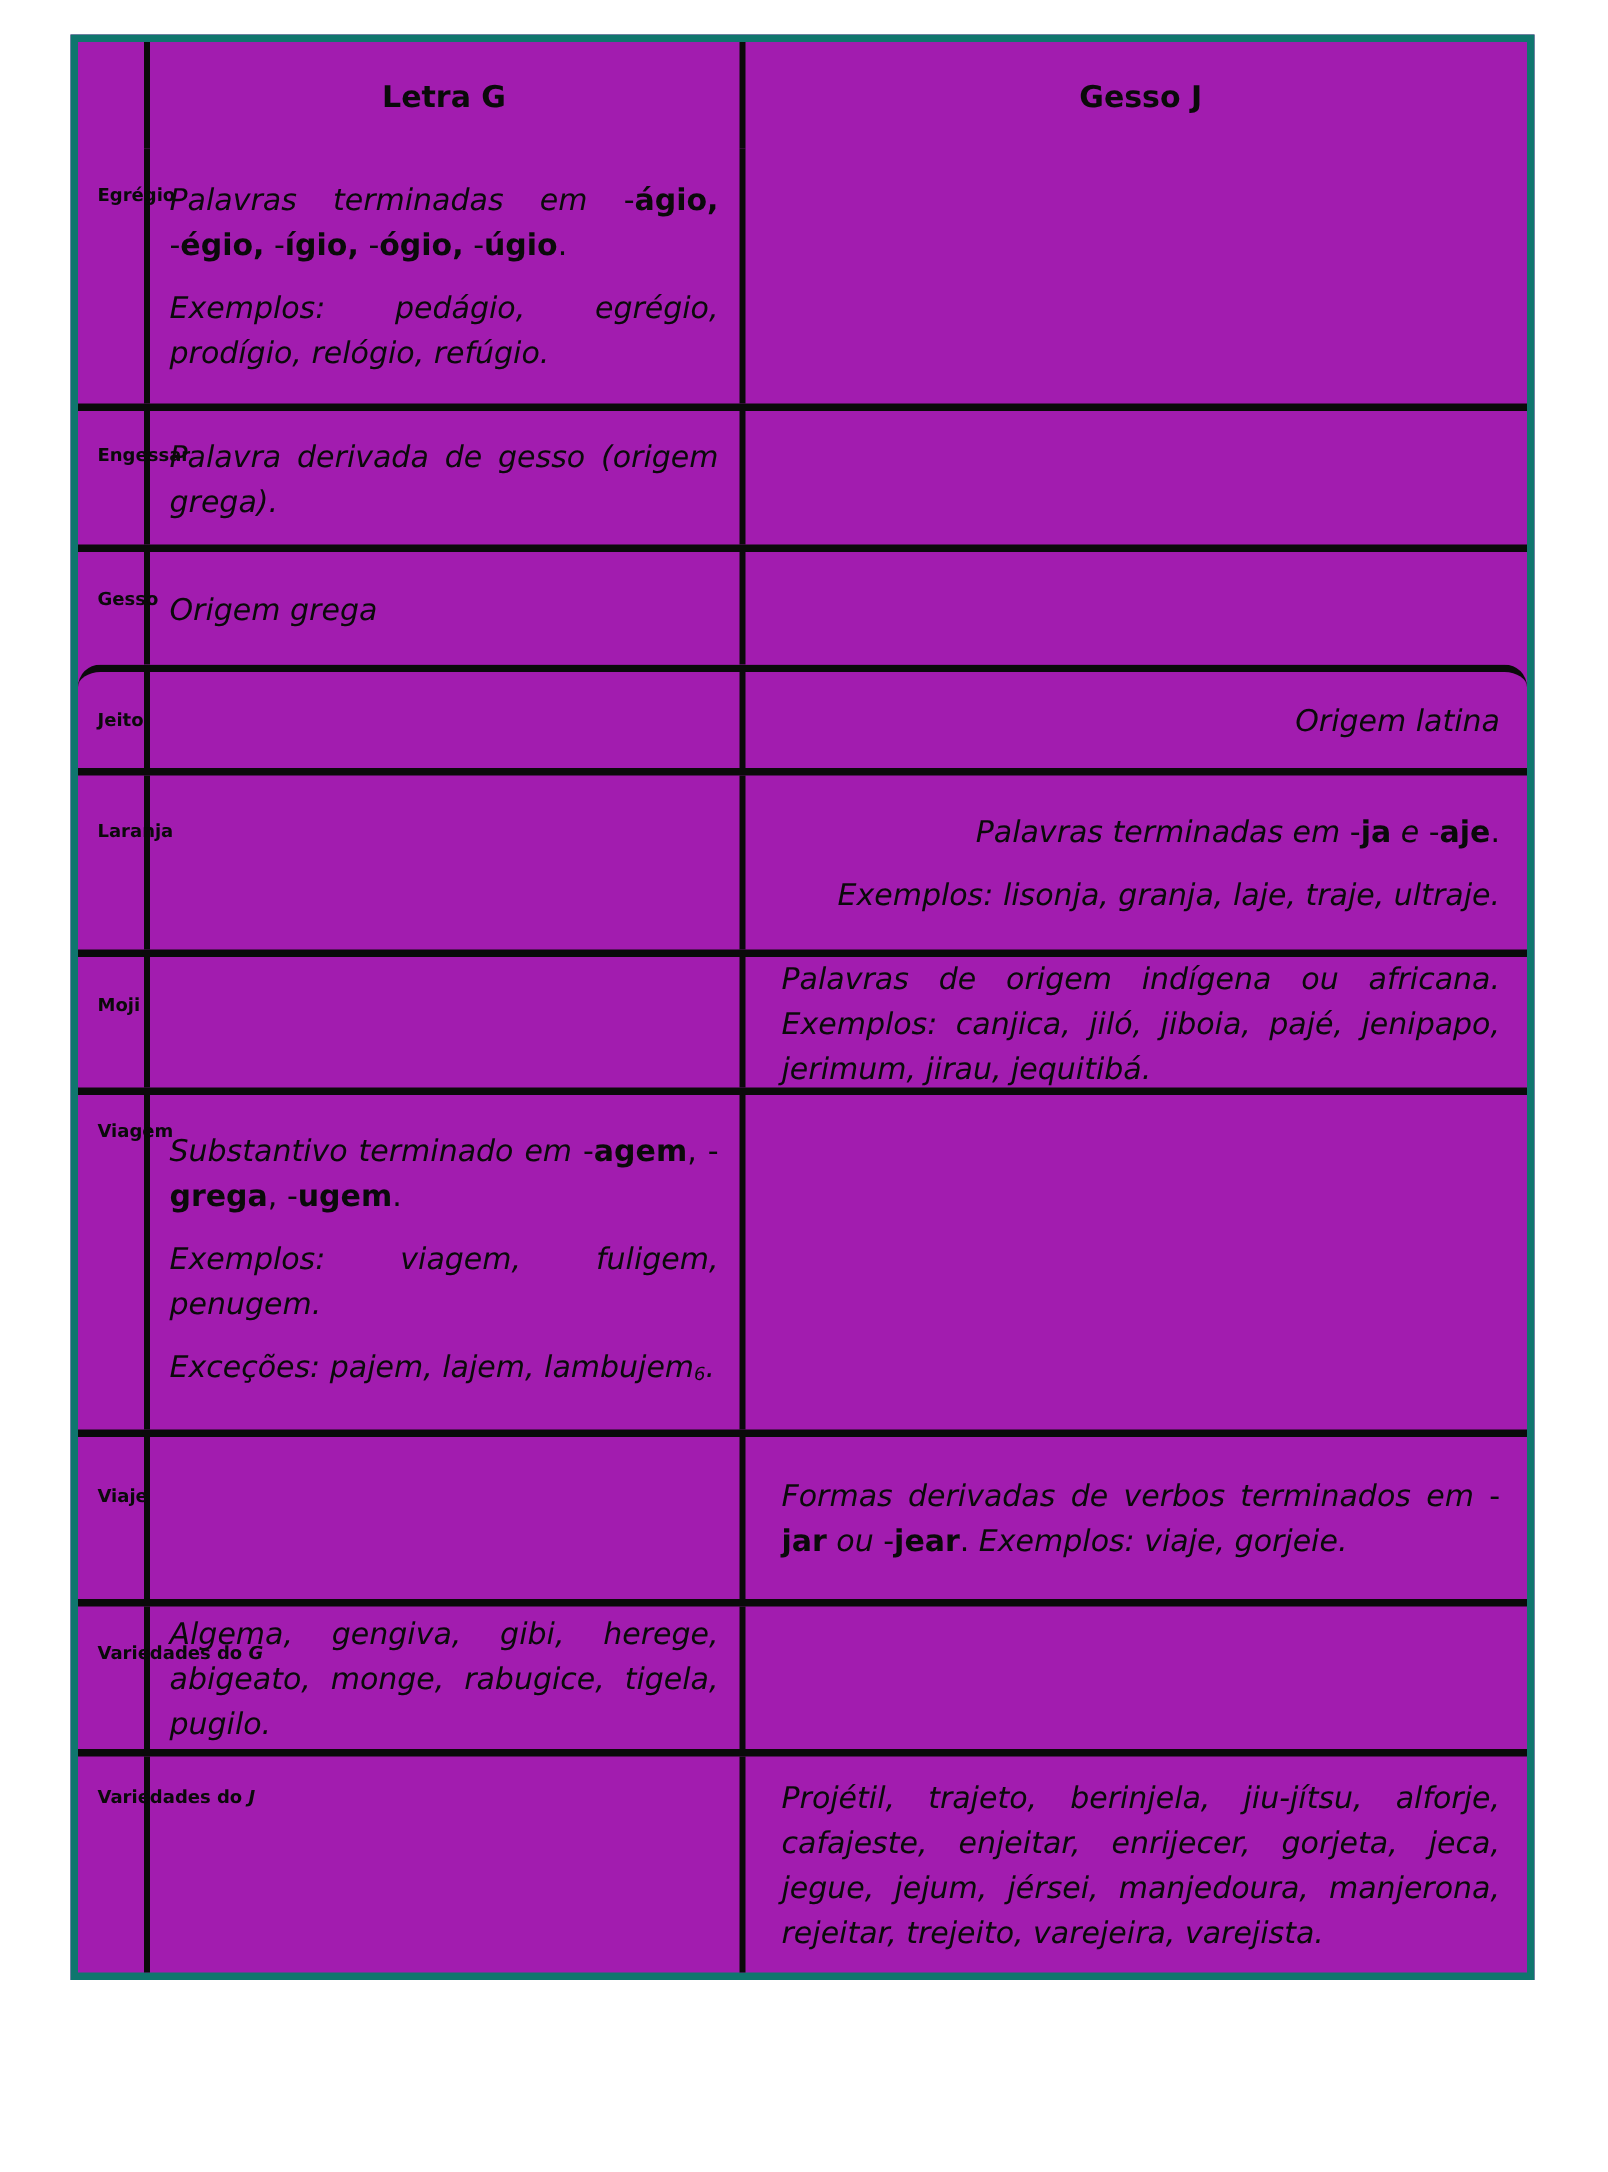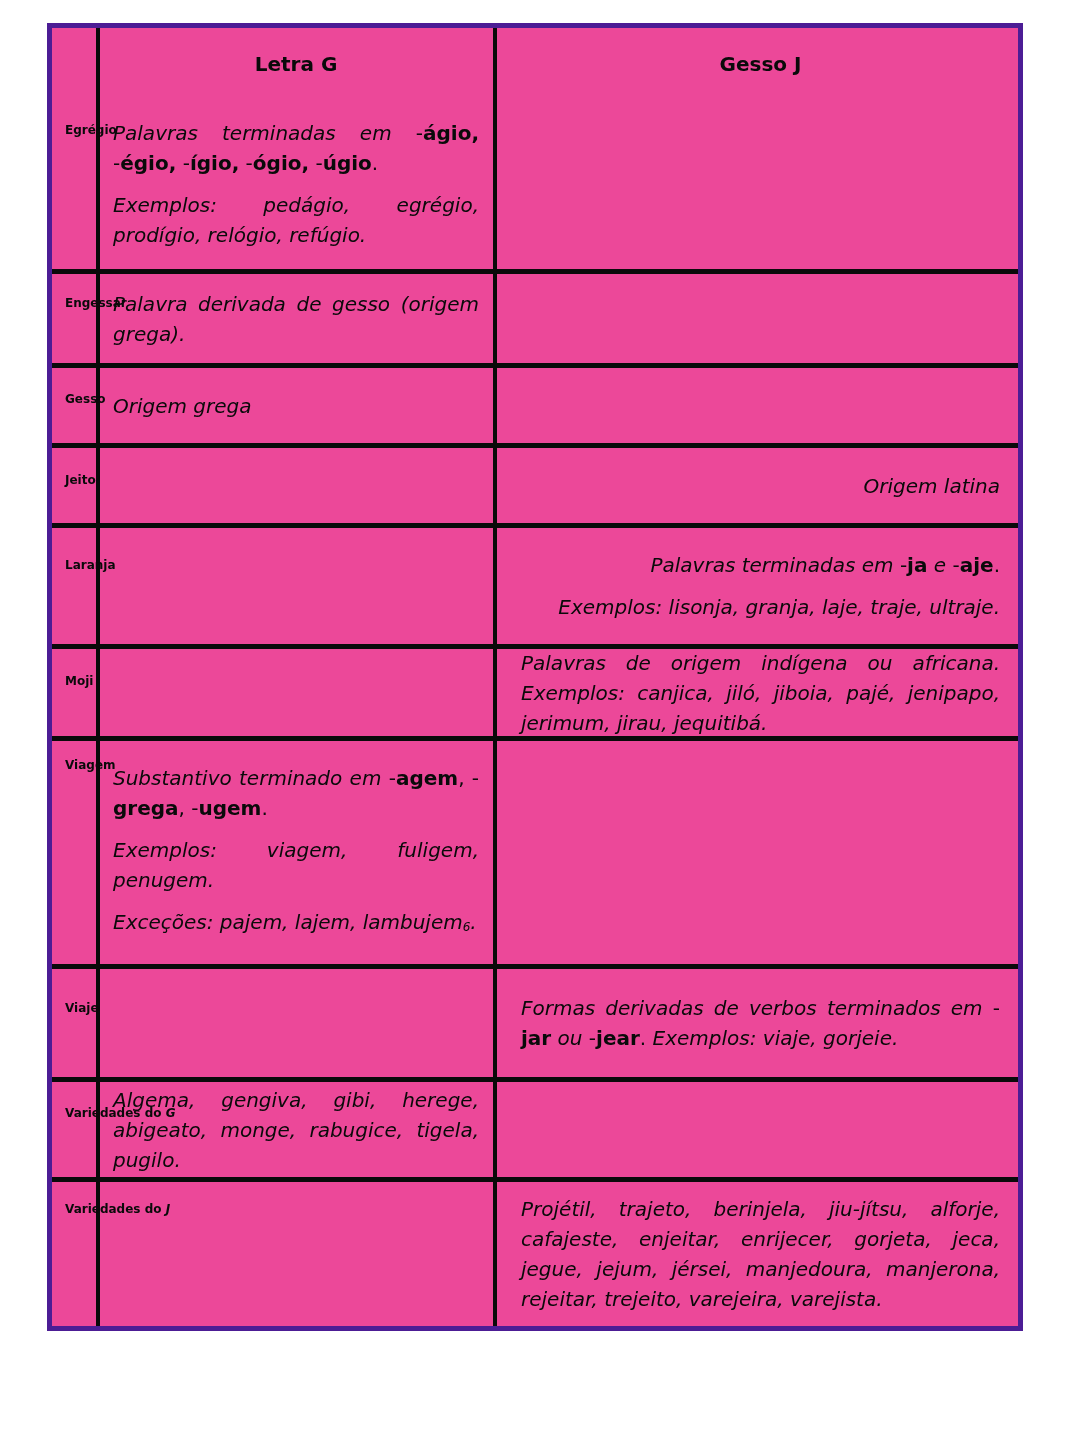--- a/index.html
+++ b/index.html
@@ -2,29 +2,29 @@
 <html><head>
 <meta charset="utf-8">
 <style>
   html,body{margin:0;padding:0;background:#ffffff;}
   body{
     width:1072px;height:1448px;position:relative;overflow:hidden;
     font-family:"DejaVu Sans",sans-serif;color:#0a0a0a;
   }
   .doc-table{
     position:absolute;left:47px;top:23px;width:976px;
-    border:5px solid #4c1d95;background:#ec4899;box-sizing:border-box;
+    border:5px solid #0f766e;background:#a21caf;box-sizing:border-box;
   }
   .row{
     display:grid;grid-template-columns:48px 397px 1fr;
     box-sizing:border-box;
   }
   .row + .row{border-top:5px solid #0a0a0a;}
   .hdr{height:71px;}
-  .r1{height:170px;}.r2{height:94px;}.r3{height:80px;}.r4{height:80px;}
+  .r1{height:170px;}.r2{height:94px;}.r3{height:80px;}.r4{height:69px;border-radius:15px;}
   .r5{height:121px;}.r6{height:92px;}.r7{height:228px;}.r8{height:113px;}
   .r9{height:100px;}.r10{height:149px;}
   .c0{
     border-right:4px solid #0a0a0a;box-sizing:border-box;
     overflow:visible;padding-left:13px;
   }
   .c1{
     border-right:4px solid #0a0a0a;box-sizing:border-box;
     display:flex;flex-direction:column;justify-content:center;
     padding:0 14px 0 13px;overflow:hidden;

